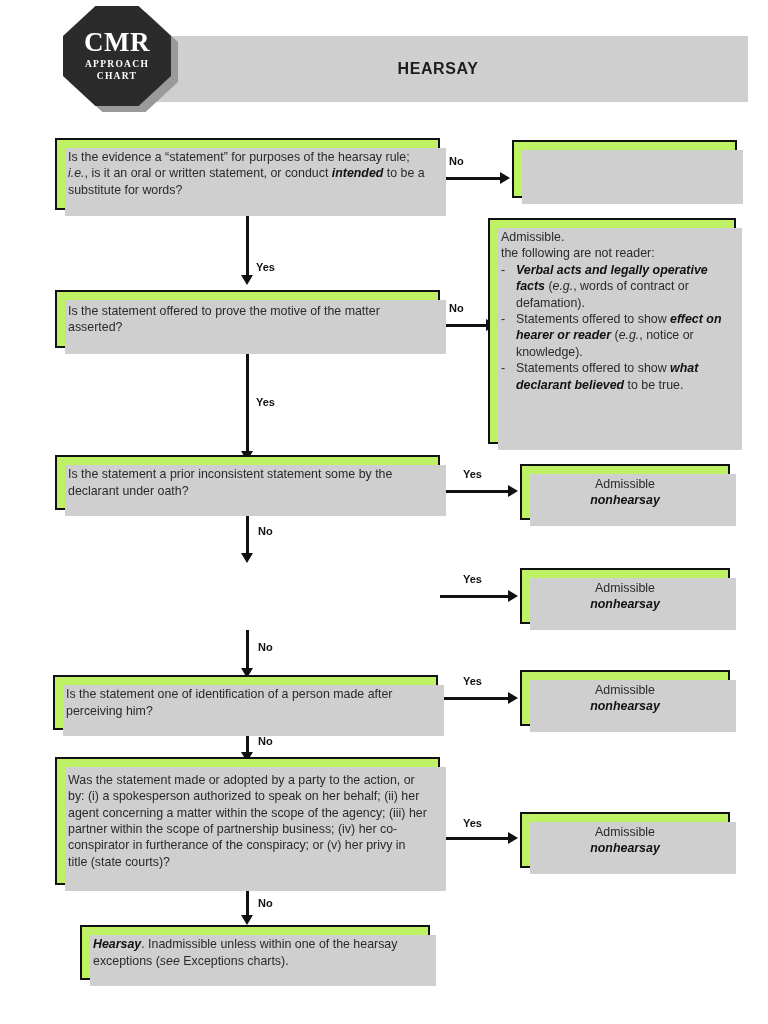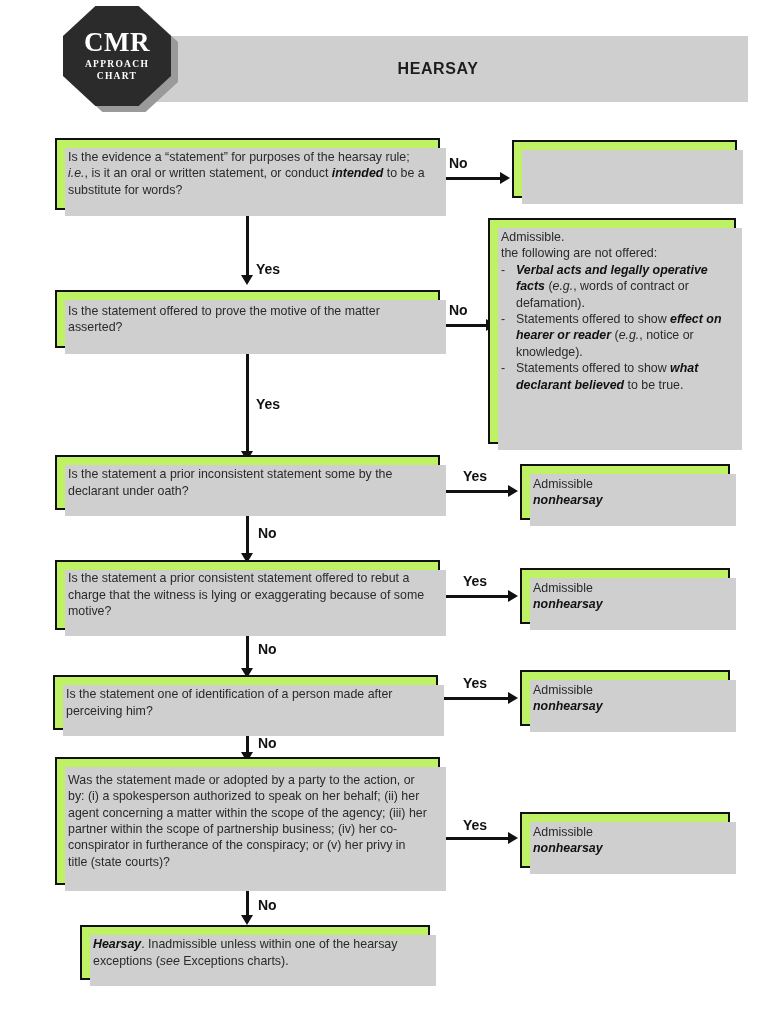--- a/index.html
+++ b/index.html
@@ -54,21 +54,21 @@
     z-index:3;
   }
   .node .shadow{
     position:absolute;left:8px;top:8px;width:100%;height:100%;
     background:#cfcfcf;z-index:-1;
   }
   .node-inner{
     padding:9px 11px;
     font-size:12.4px;line-height:16.4px;color:#2a2a2a;
   }
-  .node.center .node-inner{}
+  .node.center .node-inner{text-align:center;}
   .node.vcenter{display:flex;align-items:center;}
   .node.vcenter .node-inner{width:100%;}
 
   b{font-weight:bold;font-style:italic;color:#111;}
   i{font-style:italic;}
 
   
   .bul{display:flex;margin-top:0px;}
   .bul .dash{width:15px;flex:0 0 15px;}
   .bul .txt{flex:1;}
@@ -80,21 +80,21 @@
     position:absolute;width:0;height:0;
     border-left:6.5px solid transparent;border-right:6.5px solid transparent;
     border-top:10px solid #111;z-index:2;
   }
   .arrow-right{
     position:absolute;width:0;height:0;
     border-top:6.5px solid transparent;border-bottom:6.5px solid transparent;
     border-left:10px solid #111;z-index:2;
   }
   .elabel{
-    position:absolute;font-size:14px;font-weight:bold;color:#111;z-index:4;
+    position:absolute;font-size:11px;font-weight:bold;color:#111;z-index:4;
     white-space:nowrap;
   }
 </style>
 </head>
 <body>
 
 <div class="stage">
 
   <div class="header-bar"></div>
   <div class="header-title">HEARSAY</div>
@@ -133,21 +133,21 @@
   </div>
 
   <div class="hline" style="left:440px;top:324px;width:48px;"></div>
   <div class="arrow-right" style="left:486px;top:318.5px;"></div>
   <div class="elabel" style="left:449px;top:302px;">No</div>
 
   <div class="node" style="left:488px;top:218px;width:248px;height:226px;">
     <div class="shadow"></div>
     <div class="node-inner">
       <div>Admissible.</div>
-      <div>the following are not offered:</div>
+      <div>the following are not reader:</div>
       <div class="bul">
         <span class="dash">-</span>
         <span class="txt"><b>Verbal acts and legally operative facts</b> (<i>e.g.</i>, words of contract or defamation).</span>
       </div>
       <div class="bul">
         <span class="dash">-</span>
         <span class="txt">Statements offered to show <b>effect on hearer or reader</b> (<i>e.g.</i>, notice or knowledge).</span>
       </div>
       <div class="bul">
         <span class="dash">-</span>
@@ -176,26 +176,20 @@
     <div class="node-inner">
       <div>Admissible</div>
       <div><b>nonhearsay</b></div>
     </div>
   </div>
 
   <div class="vline" style="left:246px;top:510px;height:45px;"></div>
   <div class="arrow-down" style="left:240.5px;top:553px;"></div>
   <div class="elabel" style="left:258px;top:525px;">No</div>
 
-  <div class="node vcenter" style="left:55px;top:560px;width:385px;height:70px;">
-    <div class="shadow"></div>
-    <div class="node-inner">
-      Is the statement a prior consistent statement offered to rebut a charge that the witness is lying or exaggerating because of some motive?
-    </div>
-  </div>
 
   <div class="hline" style="left:440px;top:595px;width:70px;"></div>
   <div class="arrow-right" style="left:508px;top:589.5px;"></div>
   <div class="elabel" style="left:463px;top:573px;">Yes</div>
 
   <div class="node center vcenter" style="left:520px;top:568px;width:210px;height:56px;">
     <div class="shadow"></div>
     <div class="node-inner">
       <div>Admissible</div>
       <div><b>nonhearsay</b></div>

